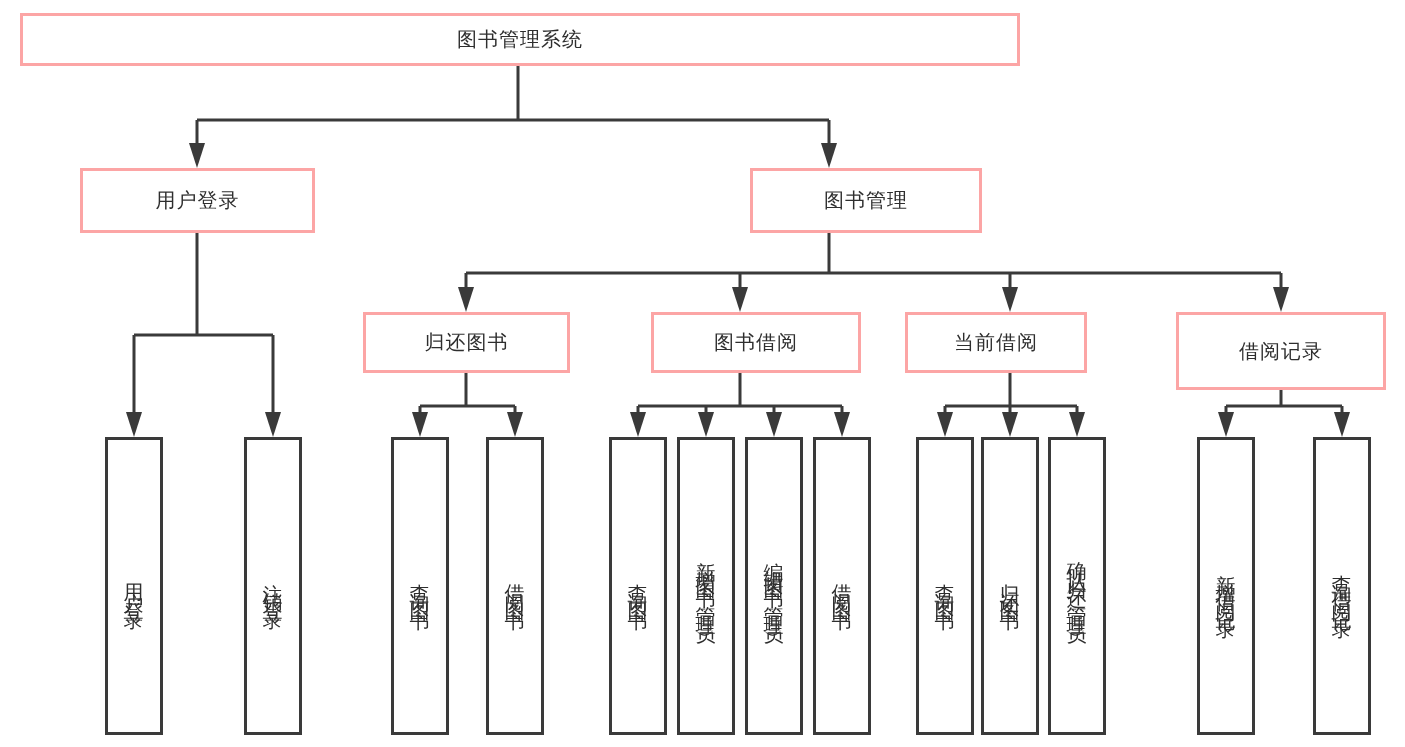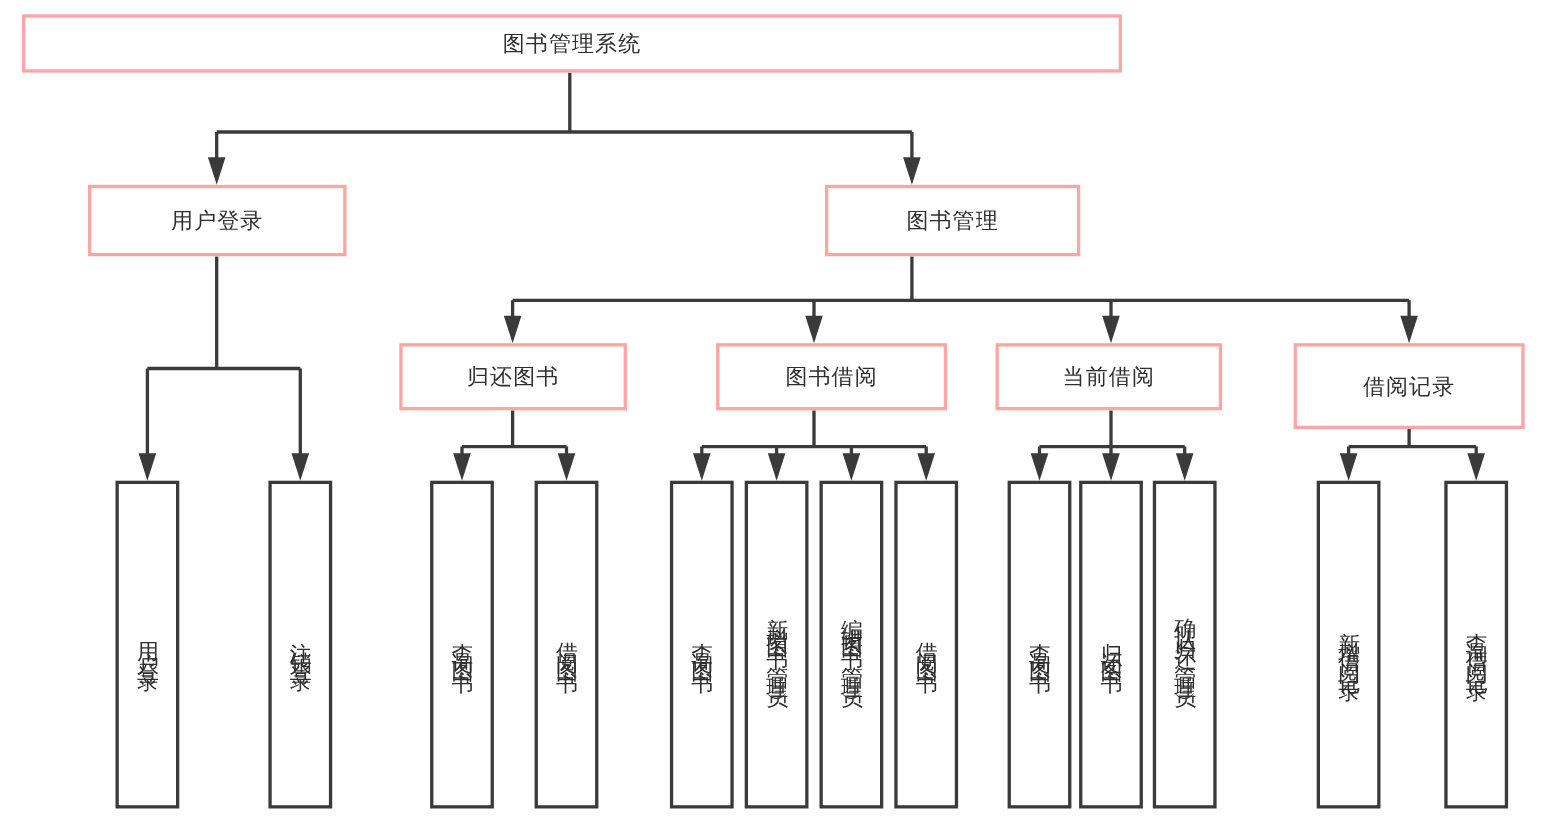--- a/index.html
+++ b/index.html
@@ -108,21 +108,21 @@
     <use href="#ah" transform="translate(1342,437)"></use>
   </svg>
 
   <div class="node" style="left:20px; top:13px; width:1000px; height:53px;">图书管理系统</div>
 
   <div class="node" style="left:80px; top:168px; width:235px; height:65px;">用户登录</div>
   <div class="node" style="left:710px; top:168px; width:232px; height:65px;margin-left:40px;">图书管理</div>
 
   <div class="node" style="left:363px; top:312px; width:207px; height:61px;">归还图书</div>
   <div class="node" style="left:635px; top:312px; width:210px; height:61px;margin-left:16px;">图书借阅</div>
-  <div class="node" style="left:905px; top:312px; width:206px; height:61px;">当前借阅</div>
+  <div class="node" style="left:905px; top:312px; width:182px; height:61px;">当前借阅</div>
   <div class="node" style="left:1176px; top:312px; width:210px; height:78px;">借阅记录</div>
 
   <div class="leaf" style="left:105px;">
     <span class="vtext">用户登录</span>
   </div>
   <div class="leaf" style="left:244px;">
     <span class="vtext">注销登录</span>
   </div>
 
   <div class="leaf" style="left:391px;">

